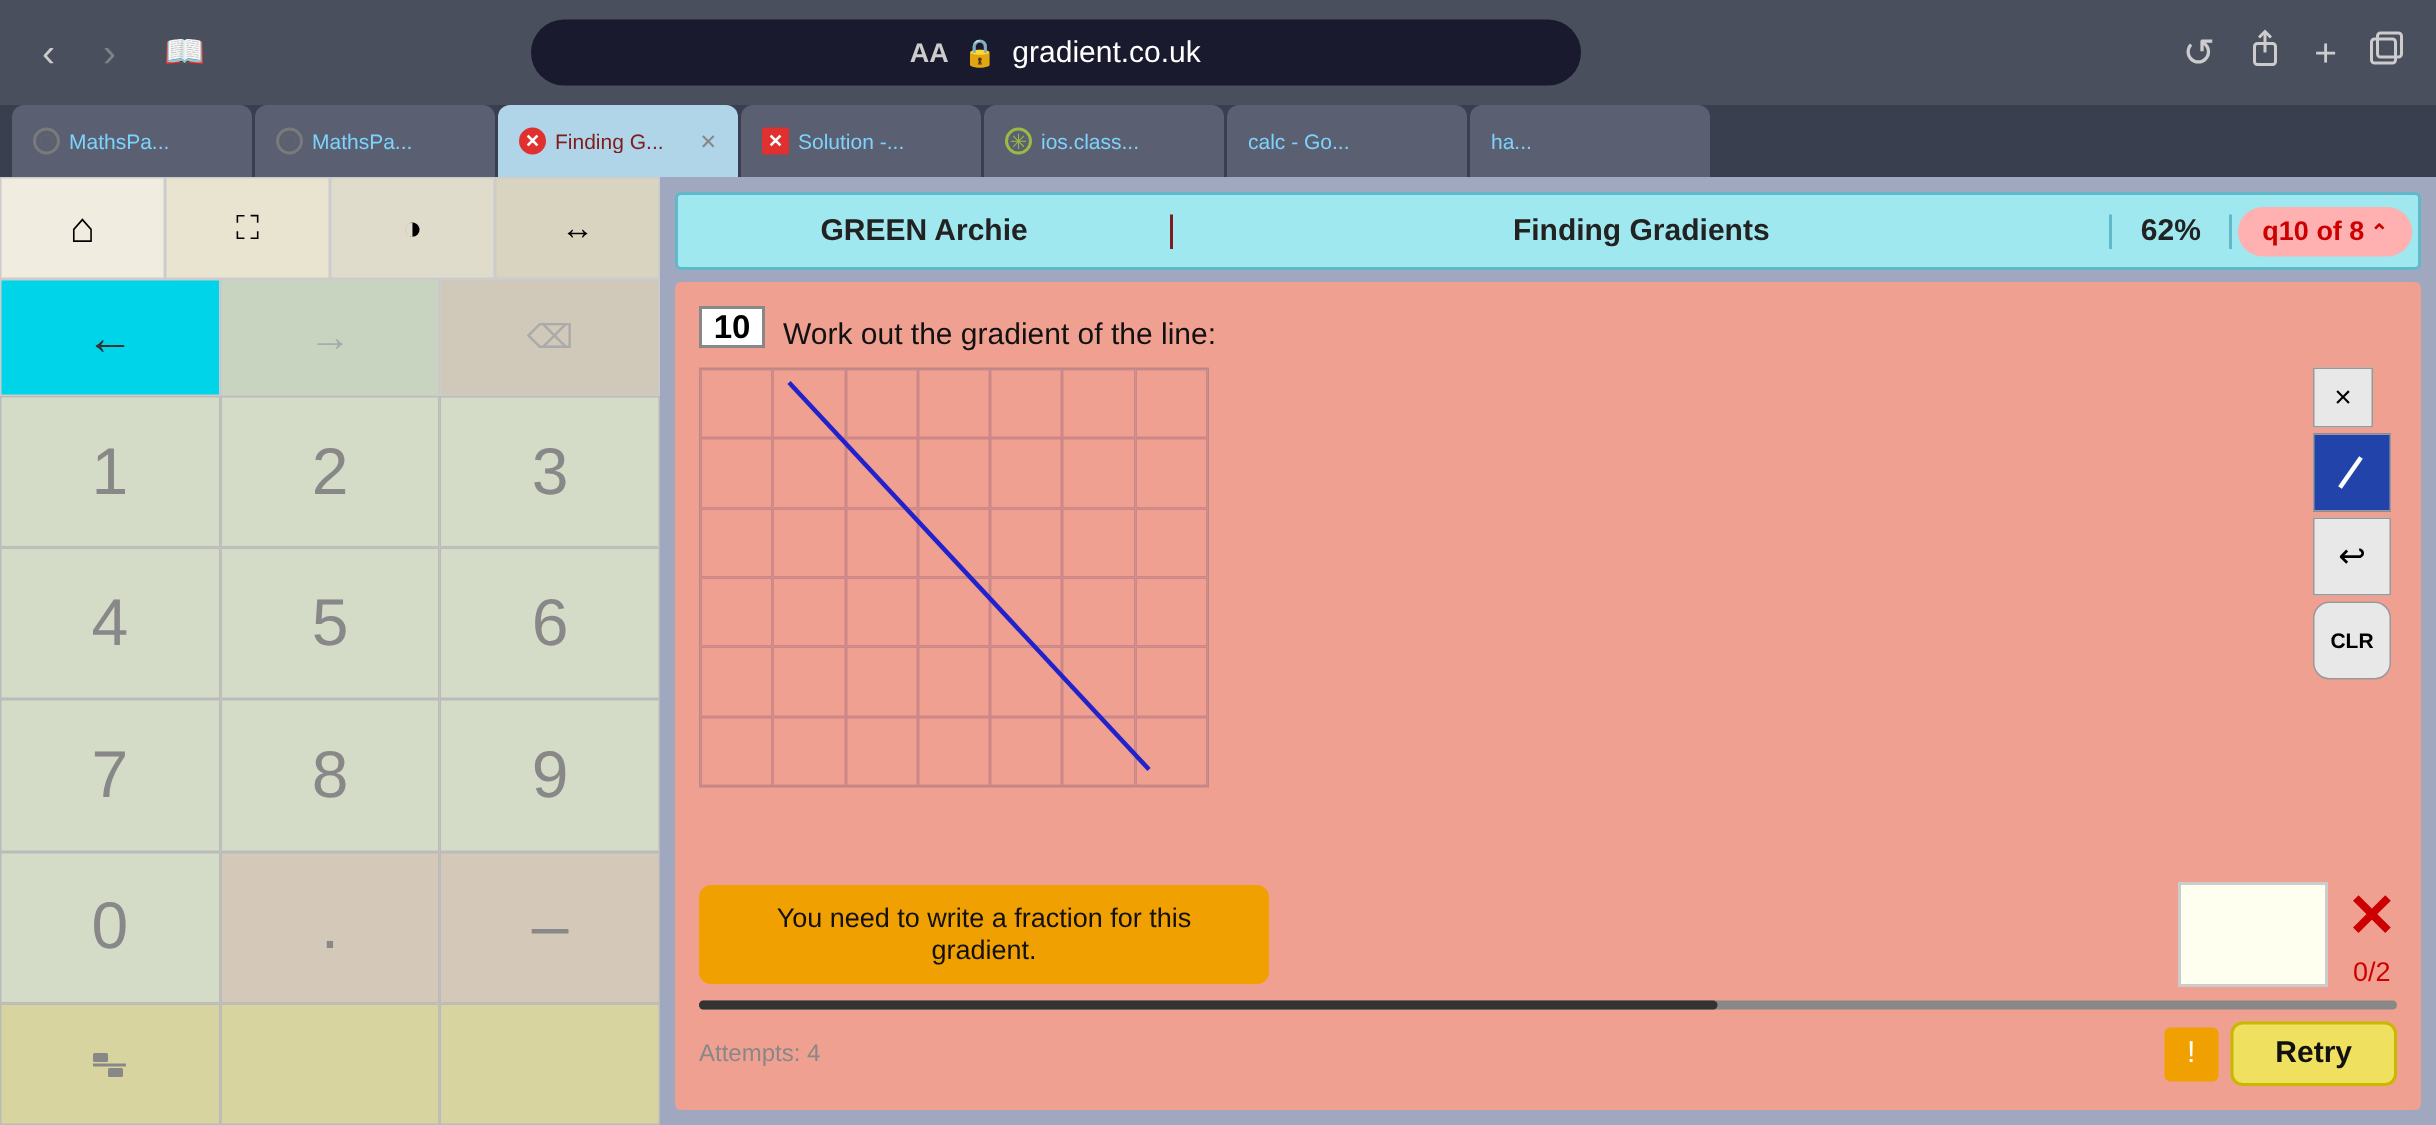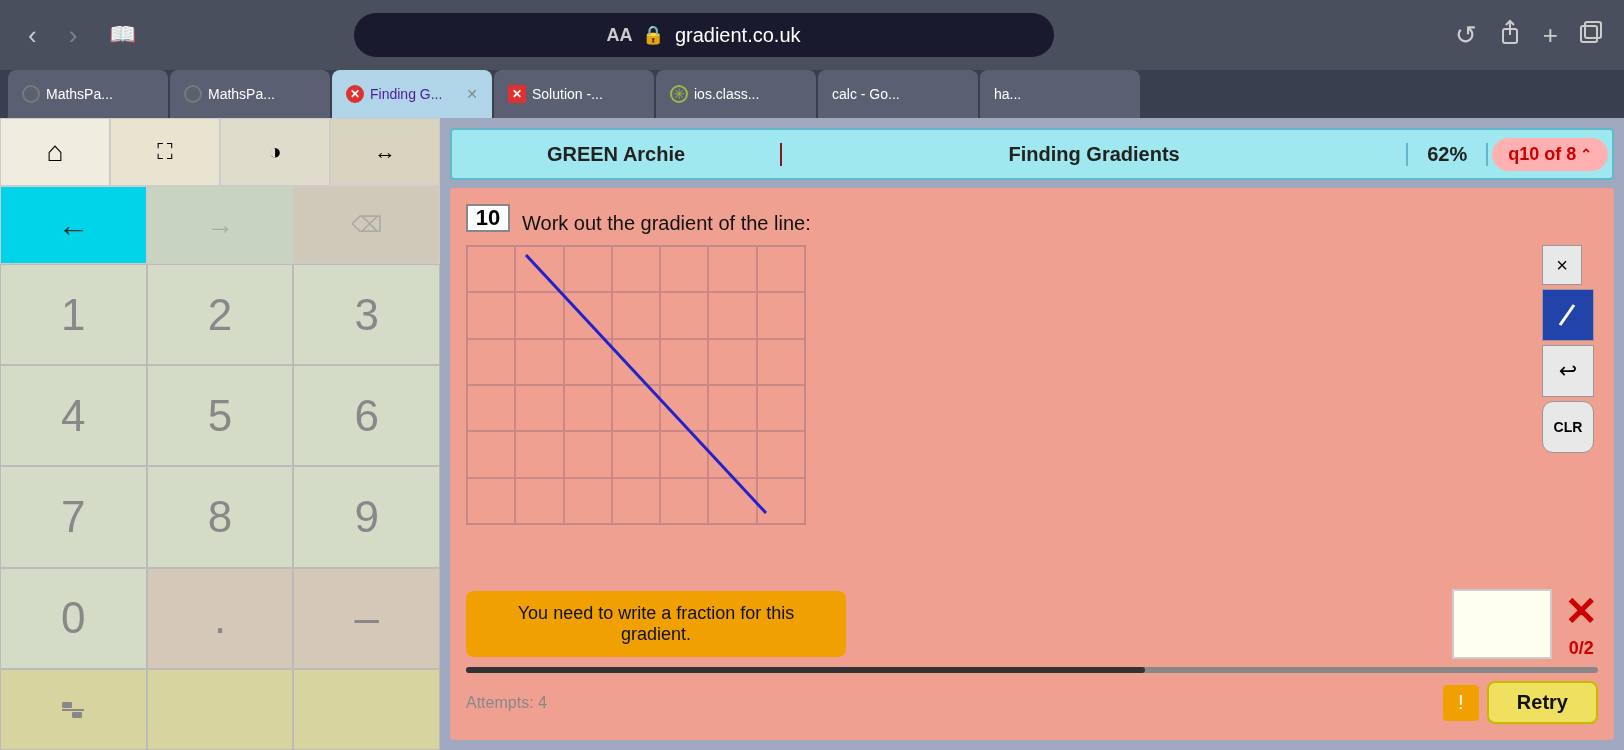--- a/index.html
+++ b/index.html
@@ -17,22 +17,22 @@
     .address-bar .url { color: #fff; font-size: 20px; font-weight: 500; }
     .toolbar-icons { display: flex; align-items: center; gap: 20px; margin-left: auto; }
     .toolbar-icon { color: #ccc; font-size: 26px; cursor: pointer; background: none; border: none; }
 
     
     .tab-bar { display: flex; align-items: stretch; background: #3a3f50; height: 48px; padding: 0 8px; gap: 2px; }
     .tab { display: flex; align-items: center; gap: 6px; padding: 0 14px; background: #5a5f72; border-radius: 8px 8px 0 0; cursor: pointer; min-width: 160px; max-width: 200px; height: 100%; }
     .tab.active { background: #b0d4e8; }
     .tab-icon { width: 18px; height: 18px; border-radius: 50%; border: 2px solid #888; display: flex; align-items: center; justify-content: center; font-size: 10px; color: #888; flex-shrink: 0; }
     .tab-icon.red { background: #e03030; border-color: #e03030; color: white; font-weight: bold; font-size: 12px; }
-    .tab-label { font-size: 14px; color: #ffffff; white-space: nowrap; overflow: hidden; text-overflow: ellipsis; }
-    .tab.active .tab-label { color: #4c1d95; }
+    .tab-label { font-size: 14px; color: #7dd3fc; white-space: nowrap; overflow: hidden; text-overflow: ellipsis; }
+    .tab.active .tab-label { color: #7f1d1d; }
     .tab-close { margin-left: auto; color: #888; font-size: 14px; cursor: pointer; }
 
     
     .main-area { display: flex; width: 100%; height: calc(750px - 70px - 48px); background: #8a90a8; }
 
     
     .calc-panel { width: 440px; flex-shrink: 0; background: transparent; display: flex; flex-direction: column; }
 
     
     .calc-header { display: flex; height: 68px; }
@@ -83,21 +83,21 @@
     .tool-btn { width: 52px; height: 52px; display: flex; align-items: center; justify-content: center; border: 1px solid #999; cursor: pointer; font-size: 16px; background: #e8e8e8; }
     .tool-btn.active { background: #2244aa; color: white; }
     .tool-btn.undo { background: #e8e8e8; font-size: 22px; }
     .tool-btn.clr { background: #e8e8e8; font-size: 14px; font-weight: bold; border-radius: 11px; }
 
     
     .graph-svg { position: absolute; top: 0; left: 0; pointer-events: none; }
     .warning-box { background: #f0a000; border-radius: 8px; padding: 12px 20px; font-size: 18px; color: #111; font-weight: 500; text-align: center; flex: 1; max-width: 380px; }
     .answer-input { background: #fffff0; border: 2px solid #ccc; width: 100px; height: 70px; display: flex; align-items: center; justify-content: center; font-size: 22px; margin-left: auto; }
     .wrong-mark { color: #cc0000; font-size: 40px; font-weight: bold; }
-    .score { color: #cc0000; font-size: 18px; font-weight: bold; text-align: center; }
+    .score { color: #cc0000; font-size: 18px; font-weight: normal; text-align: center; }
 
     
     .scroll-bar-area { background: #888; height: 6px; border-radius: 3px; margin: 4px 0; }
     .scroll-thumb { background: #333; height: 6px; border-radius: 3px; width: 60%; }
 
     
     .attempts-row { display: flex; align-items: center; justify-content: space-between; margin-top: 4px; }
     .attempts-text { color: #888; font-size: 16px; }
     .warn-icon { background: #f0a000; color: white; width: 36px; height: 36px; border-radius: 4px; display: flex; align-items: center; justify-content: center; font-size: 20px; cursor: pointer; }
     .retry-btn { background: #f0e060; border: 2px solid #c8b800; border-radius: 8px; padding: 8px 28px; font-size: 20px; font-weight: bold; cursor: pointer; color: #111; }

